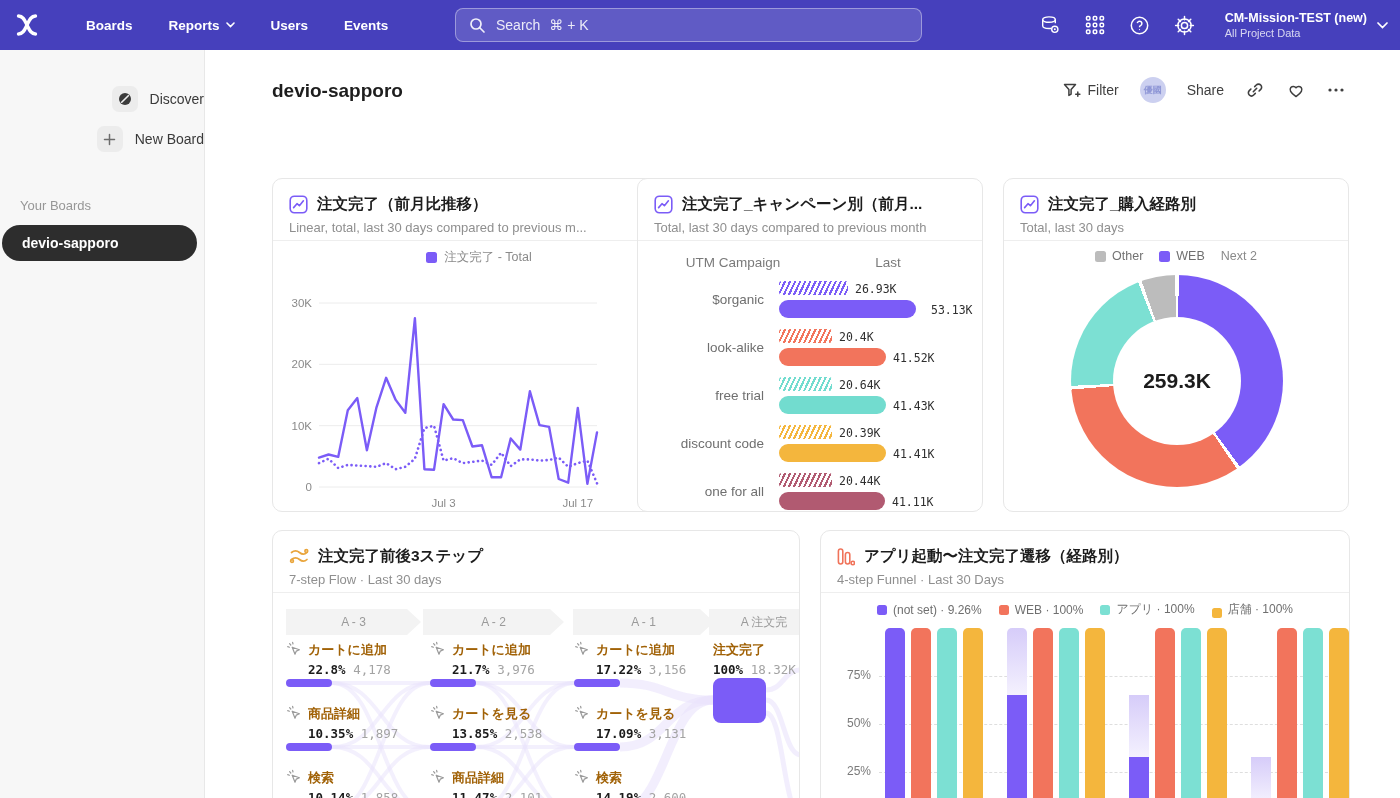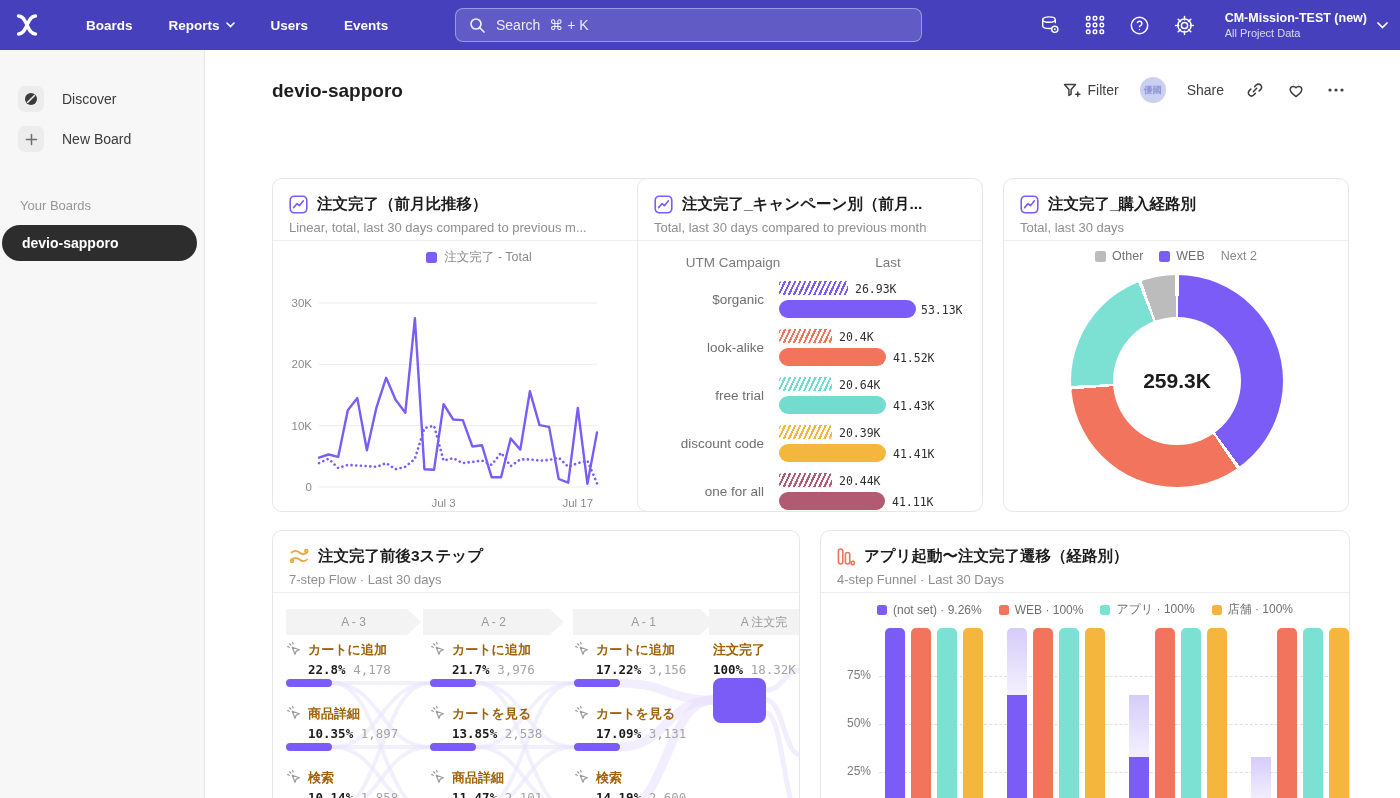--- a/index.html
+++ b/index.html
@@ -14,21 +14,21 @@
   .nav-search { position:absolute; left:455px; top:8px; width:467px; height:34px; background:rgba(255,255,255,.14); border:1px solid rgba(255,255,255,.38); border-radius:8px; display:flex; align-items:center; color:rgba(255,255,255,.88); font-size:14px; }
   .nav-search svg { margin:0 10px 0 13px; }
   .nav-right { position:absolute; right:12px; top:0; height:50px; display:flex; align-items:center; gap:23px; }
   .nav-ico { width:22px; height:22px; display:flex; align-items:center; justify-content:center; cursor:pointer; }
   .proj { color:#fff; text-align:left; margin-left:6px; cursor:pointer; display:flex; align-items:center; gap:10px; }
   .proj-name { font-size:12.5px; font-weight:700; }
   .proj-scope { font-size:11px; color:rgba(255,255,255,.78); margin-top:2px; }
 
   
   .sidebar { position:absolute; left:0; top:50px; width:205px; bottom:0; background:#f7f7f7; border-right:1px solid #e8e8e8; }
-  .side-row { display:flex; align-items:center; gap:18px; margin:0 0 14px 18px; cursor:pointer; }
+  .side-row { display:flex; align-items:center; gap:12px; margin:0 0 14px 18px; cursor:pointer;justify-content:flex-end; }
   .side-ico { width:26px; height:26px; border-radius:7px; background:#ececec; display:flex; align-items:center; justify-content:center; color:#555; font-size:15px; }
   .side-label { font-size:14px; color:#3a3a3a; font-weight:500; }
   .side-section { margin:46px 0 12px 20px; font-size:13px; color:#979797; }
   .board-pill { margin-left:2px; width:195px; height:36px; border-radius:18px; background:#2d2d2d; color:#fff; font-size:14px; font-weight:600; display:flex; align-items:center; padding-left:20px; cursor:pointer; }
 
   
   .page-title { position:absolute; left:272px; top:80px; font-size:19px; font-weight:700; color:#1d1d1d; }
   .actions { position:absolute; top:77px; right:55px; display:flex; align-items:center; gap:21px; }
   .act { display:flex; align-items:center; gap:7px; color:#3f3f3f; font-size:14px; font-weight:500; cursor:pointer; }
   .avatar { width:26px; height:26px; border-radius:50%; background:#ccd0f0; color:#8f97d6; font-size:9px; font-weight:700; display:flex; align-items:center; justify-content:center; cursor:pointer; }
@@ -276,21 +276,21 @@
   <div class="camp-cols">
     <div class="camp-col1">UTM Campaign</div>
     <div class="camp-col2">Last</div>
   </div>
   <div class="camp-rows" id="camp-rows">
       <div class="camp-row" style="top: 0px;">
         <div class="camp-label">$organic</div>
         <div class="camp-bar-prev" style="width:69px;background:repeating-linear-gradient(115deg,#7b5cf7 0 2px,#fff 2px 4.6px)"></div>
         <span class="camp-val" style="left:217px;top:1px">26.93K</span>
         <div class="camp-bar-curr" style="width:137px;background:#7b5cf7"></div>
-        <span class="camp-val" style="left:283px;top:22px">53.13K</span>
+        <span class="camp-val" style="left:293px;top:22px">53.13K</span>
       </div>
       <div class="camp-row" style="top: 48px;">
         <div class="camp-label">look-alike</div>
         <div class="camp-bar-prev" style="width:53px;background:repeating-linear-gradient(115deg,#f2745c 0 2px,#fff 2px 4.6px)"></div>
         <span class="camp-val" style="left:201px;top:1px">20.4K</span>
         <div class="camp-bar-curr" style="width:107px;background:#f2745c"></div>
         <span class="camp-val" style="left:255px;top:22px">41.52K</span>
       </div>
       <div class="camp-row" style="top: 96px;">
         <div class="camp-label">free trial</div>
@@ -514,21 +514,21 @@
         <span>(not set) · 9.26%</span>
       </span>
       <span style="display: flex; align-items: center; gap: 6px;">
         <span class="sw" style="width:10px;height:10px;background:#f2745c"></span>
         <span>WEB · 100%</span>
       </span>
       <span style="display: flex; align-items: center; gap: 6px;">
         <span class="sw" style="width:10px;height:10px;background:#7ce0d3"></span>
         <span>アプリ · 100%</span>
       </span>
-      <span style="display: flex; align-items: center; gap: 6px;">
+      <span style="display: flex; align-items: flex-end; gap: 6px;">
         <span class="sw" style="width:10px;height:10px;background:#f4b63d"></span>
         <span>店舗 · 100%</span>
       </span>
     </div>
   <div class="funnel-plot" id="funnel-plot">
       <div class="grid-line" style="top: 48px;"></div>
       <div class="grid-label" style="top: 40px;">75%</div>
       <div class="grid-line" style="top: 96px;"></div>
       <div class="grid-label" style="top: 88px;">50%</div>
       <div class="grid-line" style="top: 144px;"></div>

